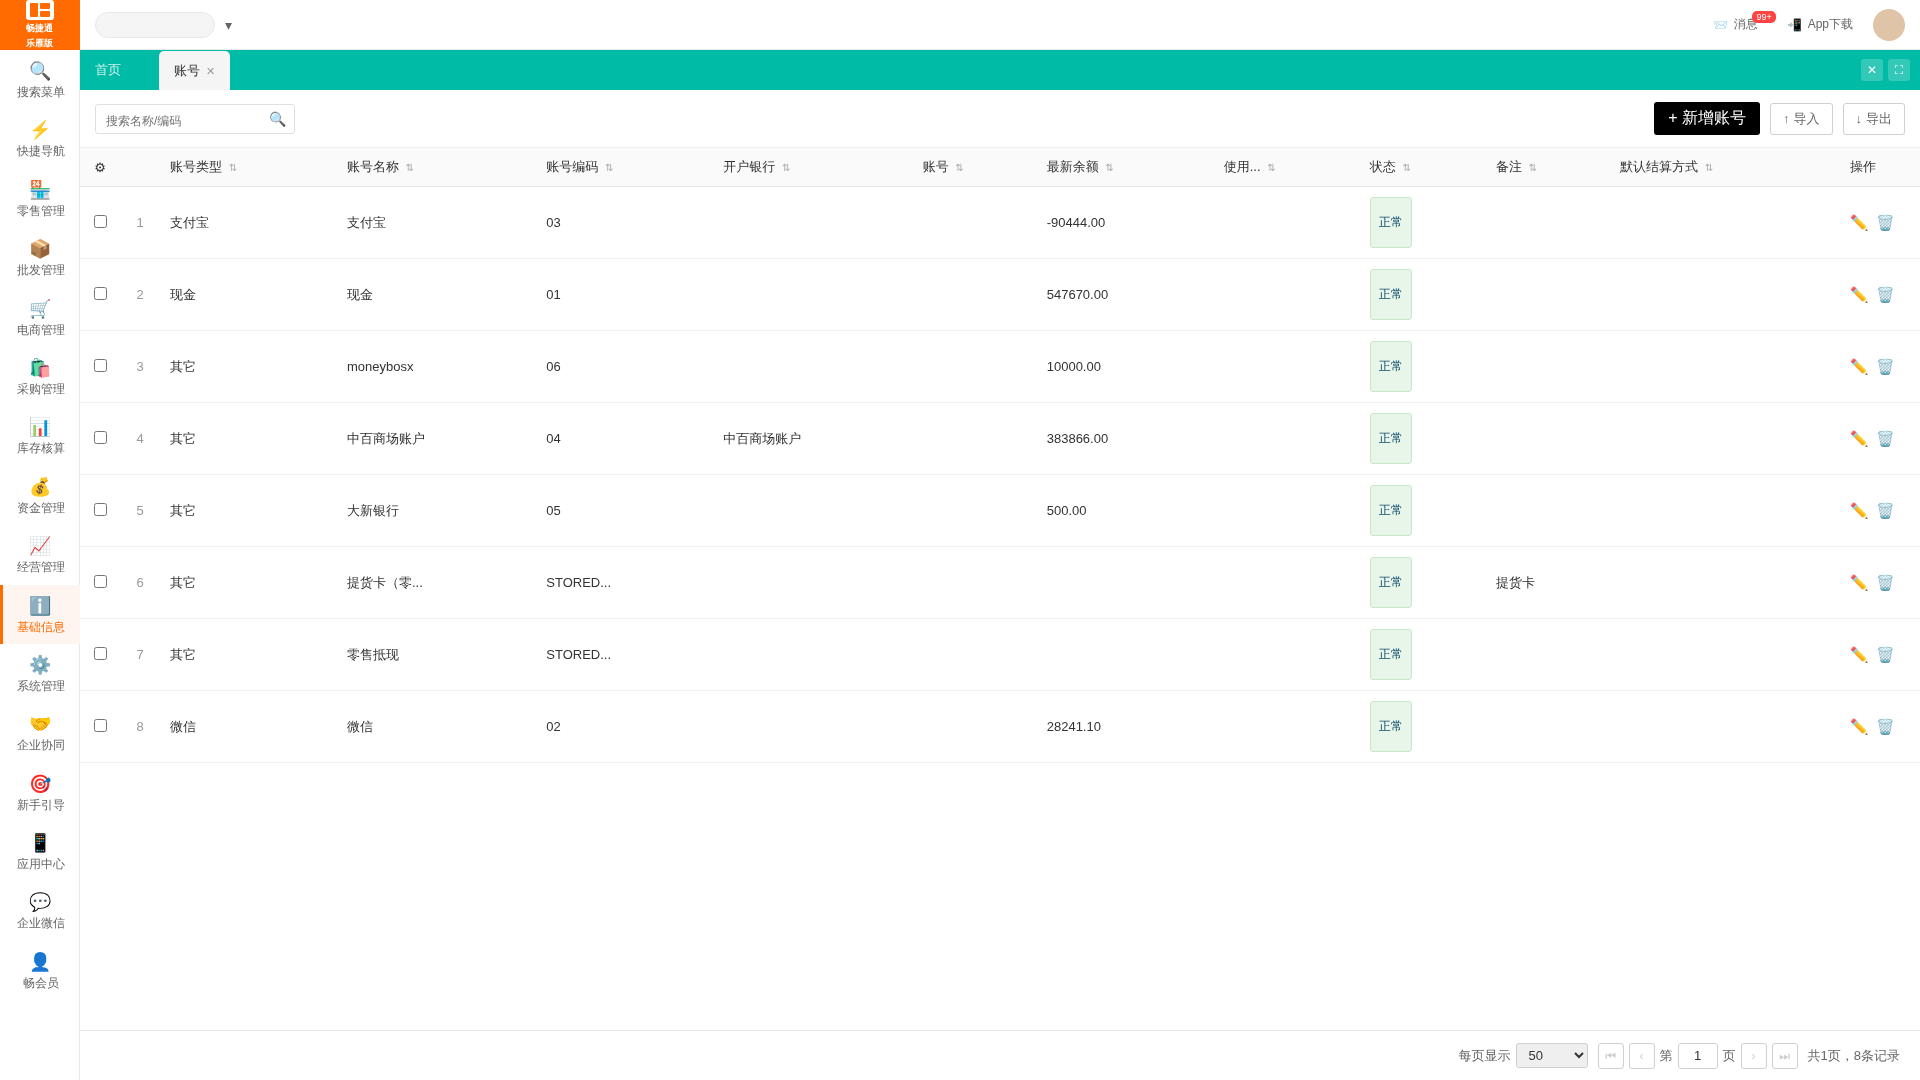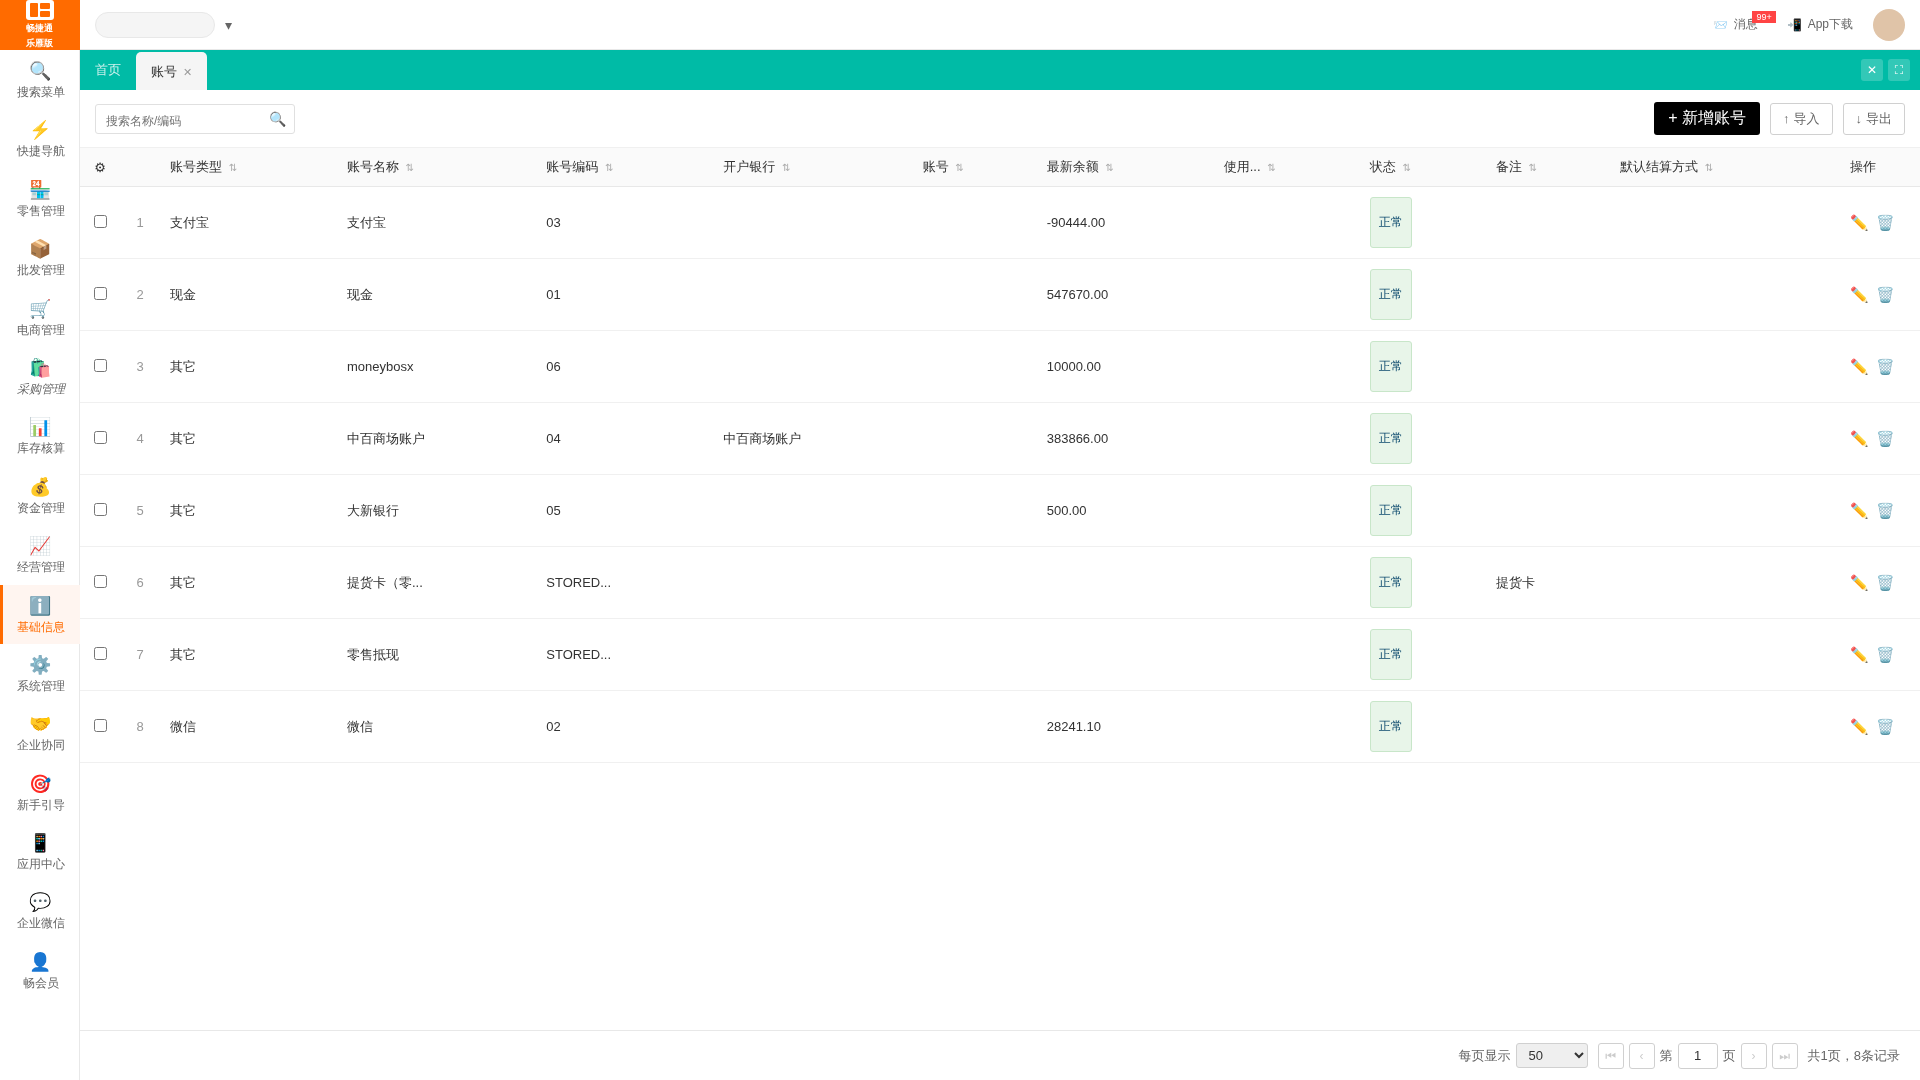--- a/index.html
+++ b/index.html
@@ -117,21 +117,21 @@
       color: #666;
       font-size: 12px;
       position: relative;
     }
     .badge {
       position: absolute;
       top: -5px;
       right: -8px;
       background: #ff4444;
       color: #fff;
-      border-radius: 0;
+      border-radius: 5px;
       font-size: 9px;
       padding: 1px 4px;
       min-width: 16px;
       text-align: center;
     }
     .topbar-app {
       display: flex;
       align-items: center;
       gap: 5px;
       cursor: pointer;
@@ -418,21 +418,21 @@
       <div class="sidebar-item">
     <span class="sidebar-item-icon">📦</span>
     <span style="text-align:center; line-height:1.2;">批发管理</span>
   </div>
       <div class="sidebar-item">
     <span class="sidebar-item-icon">🛒</span>
     <span style="text-align:center; line-height:1.2;">电商管理</span>
   </div>
       <div class="sidebar-item">
     <span class="sidebar-item-icon">🛍️</span>
-    <span style="text-align:right; line-height:1.2;font-style:italic;">采购管理</span>
+    <span style="text-align:right; line-height:1.2;">采购管理</span>
   </div>
       <div class="sidebar-item">
     <span class="sidebar-item-icon">📊</span>
     <span style="text-align:center; line-height:1.2;">库存核算</span>
   </div>
       <div class="sidebar-item">
     <span class="sidebar-item-icon">💰</span>
     <span style="text-align:center; line-height:1.2;">资金管理</span>
   </div>
       <div class="sidebar-item">
@@ -485,21 +485,21 @@
       </div>
       <div class="topbar-app">
         <span>📲</span>
         <span>App下载</span>
       </div>
       <div class="topbar-avatar"></div>
     </div>
   </div>
 
   <div class="tabbar">
-    <div id="tabs-container" style="display:flex; align-items:flex-start; height:100%;">
+    <div id="tabs-container" style="display:flex; align-items:center; height:100%;gap:23px;">
         <div class="tab">
           <span>首页</span>
         </div>
         <div class="tab active">
           <span>账号</span>
           <span class="tab-close">✕</span>
         </div>
       </div>
     <div class="tabbar-controls">
       <div class="tabbar-ctrl-btn">✕</div>

